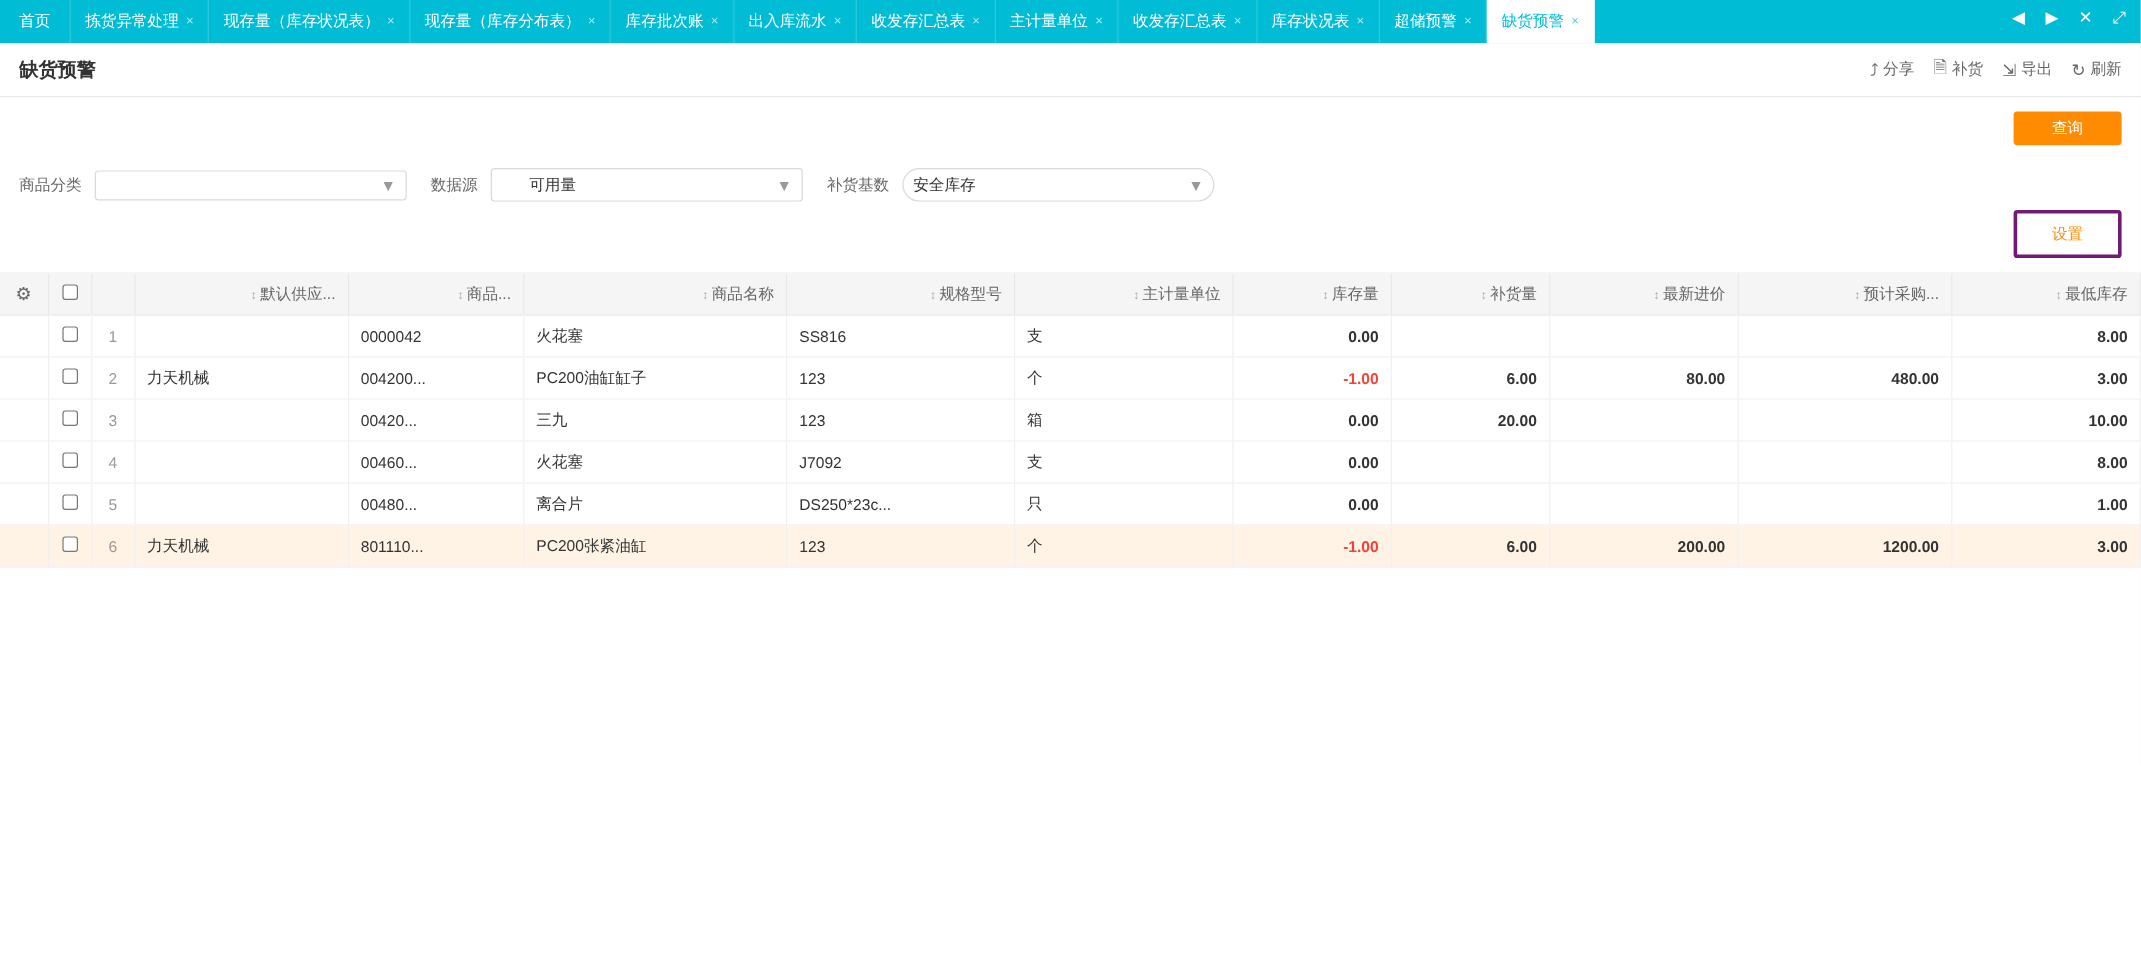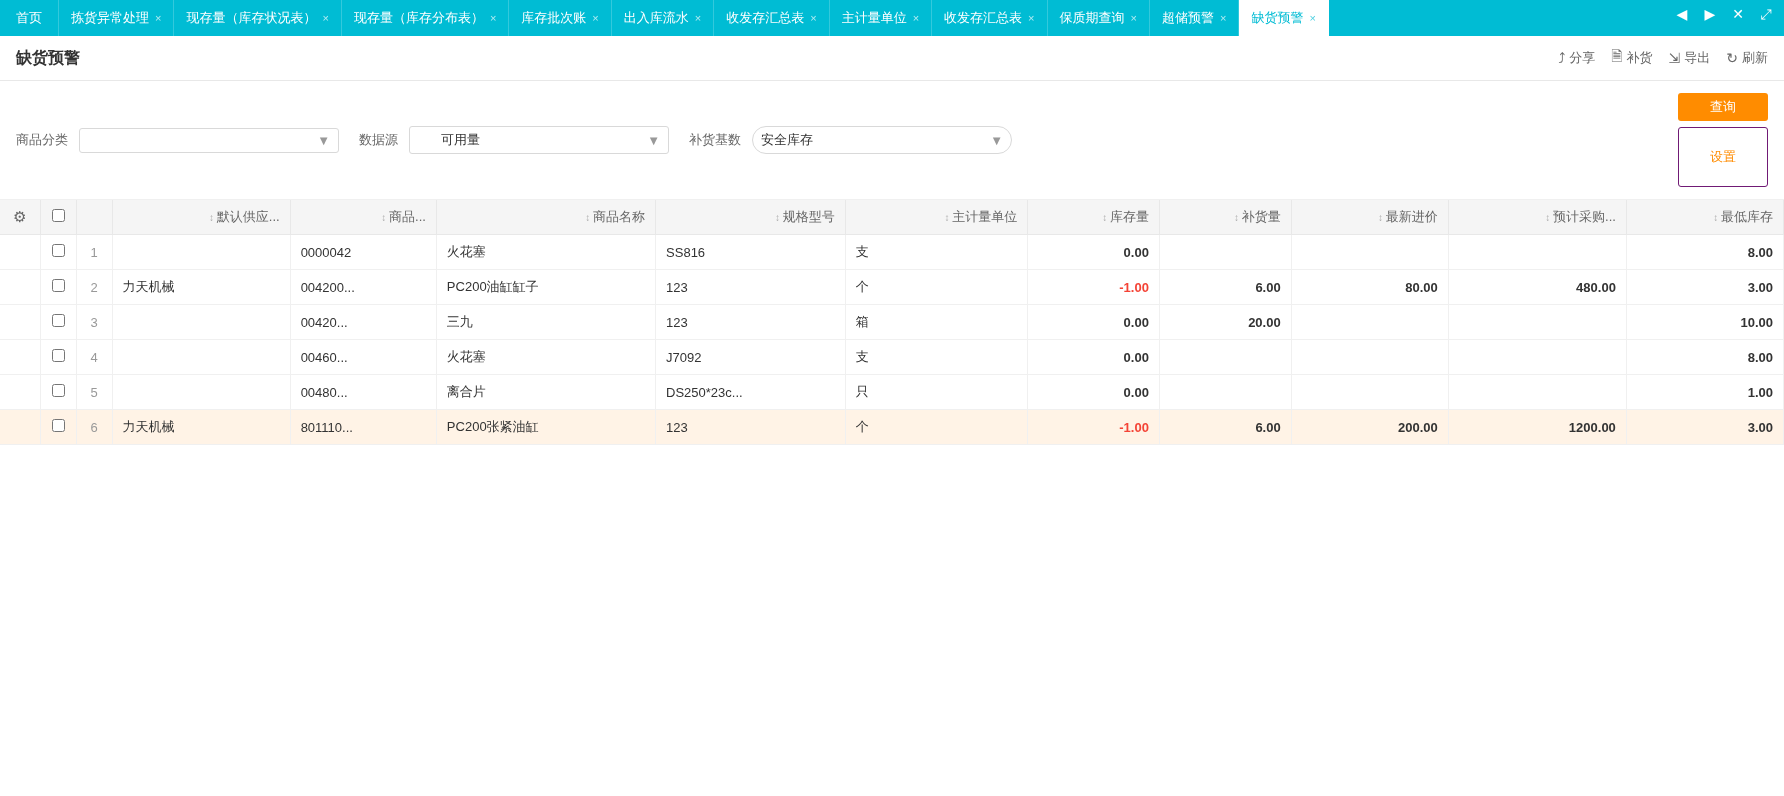--- a/index.html
+++ b/index.html
@@ -140,25 +140,26 @@
       color: #fff;
       border: none;
       border-radius: 3px;
       padding: 5px 32px;
       cursor: pointer;
       font-size: 13px;
     }
     .btn-settings {
       background: #fff;
       color: #ff8c00;
-      border: 1px solid #701a75;
+      border: 3px solid #701a75;
       border-radius: 3px;
-      padding: 20px 20px;
-      cursor: pointer;
-      font-size: 13px;
+      padding: 8px 20px;
+      cursor: pointer;
+      font-size: 13px;
+      margin-top: 48px;
     }
 
     
     .table-container {
       padding: 0;
     }
     table {
       width: 100%;
       border-collapse: collapse;
       font-size: 13px;
@@ -254,21 +255,21 @@
   </div>
   <div class="nav-tab">
     <span>主计量单位</span>
     <span class="close-btn">×</span>
   </div>
   <div class="nav-tab">
     <span>收发存汇总表</span>
     <span class="close-btn">×</span>
   </div>
   <div class="nav-tab">
-    <span>保质期查询</span>
+    <span>库存状况表</span>
     <span class="close-btn">×</span>
   </div>
   <div class="nav-tab">
     <span>超储预警</span>
     <span class="close-btn">×</span>
   </div>
   <div class="nav-tab active">
     <span>缺货预警</span>
     <span class="close-btn">×</span>
   </div>

